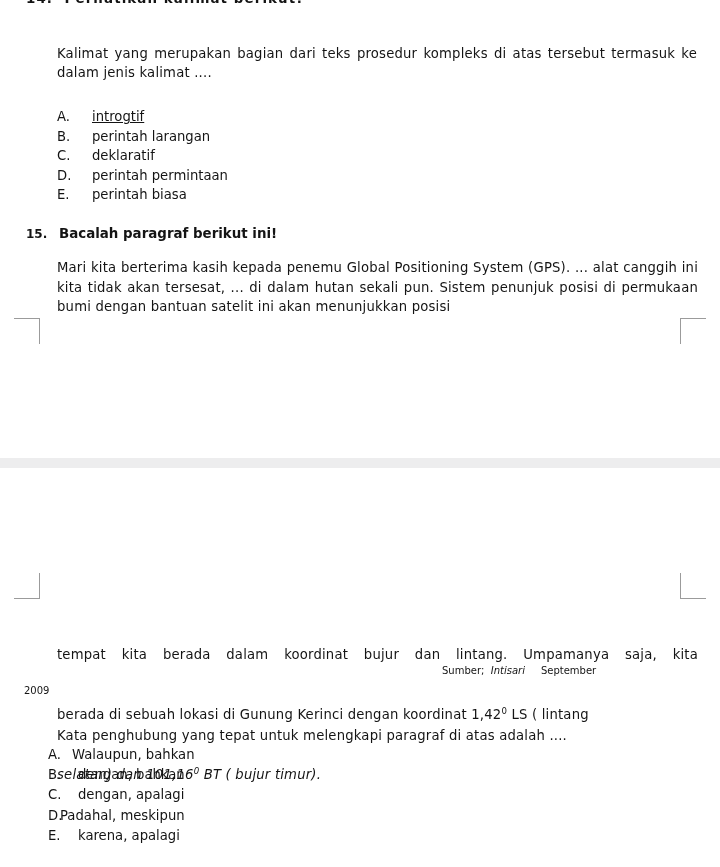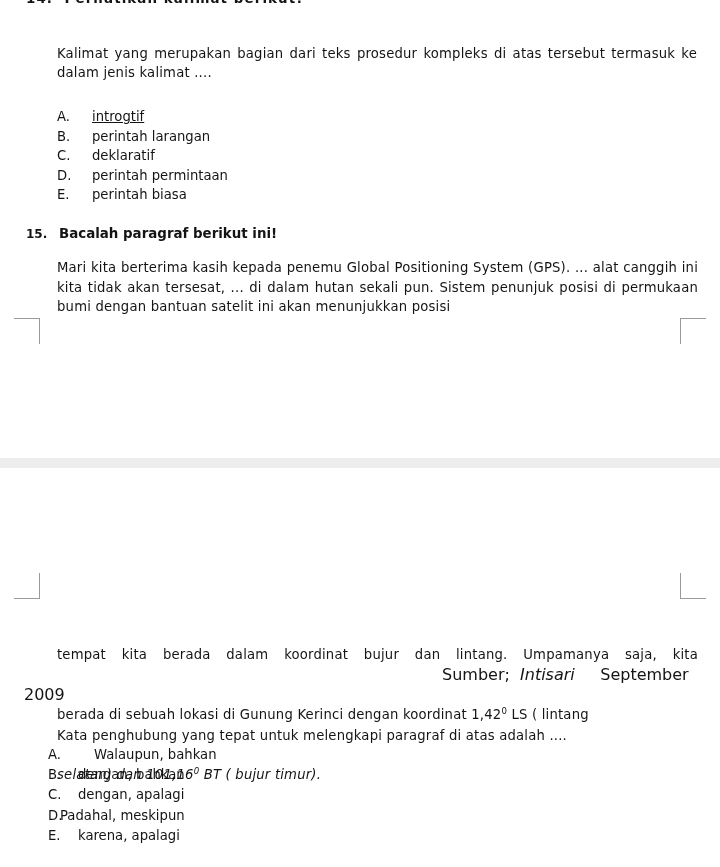--- a/index.html
+++ b/index.html
@@ -117,21 +117,21 @@
   #page-divider {
     position: absolute;
     left: 0;
     width: 720px;
     background: #ededee;
   }
 
   
   .src-line {
     position: absolute;
-    font-size: 16px;
+    font-size: 10px;
     color: #141414;
     white-space: pre;
   }
   sup.deg {
     font-size: 8.6px;
     vertical-align: super;
     line-height: 0;
   }
 </style>
 </head>
@@ -201,21 +201,21 @@
   </div>
 
   <div class="src-line" style="left:442px; top:665px;"><span>Sumber;</span><span>&nbsp;&nbsp;</span><span class="italic">Intisari</span><span>&nbsp;&nbsp;&nbsp;&nbsp;&nbsp;</span><span>September</span></div>
   <div class="src-line" style="left:24px; top:685px;">2009</div>
 
   <div class="blk body-text" style="left:57px; top:726px; width:660px; white-space:nowrap;">Kata  penghubung yang tepat untuk melengkapi paragraf di atas adalah ....</div>
 
   <div class="options" style="left:48px; top:745px; line-height:20.2px;">
     <div class="opt-row" style="height:20.2px;">
       <span class="opt-letter">A.</span>
-      <span class="opt-text" style="left:46px;">Walaupun, bahkan</span>
+      <span class="opt-text" style="left:24px;">Walaupun, bahkan</span>
     </div>
     <div class="opt-row" style="height:20.2px;">
       <span class="opt-letter">B.</span>
       <span class="opt-text" style="left:30px;">dengan, bahkan</span>
     </div>
     <div class="opt-row" style="height:20.2px;">
       <span class="opt-letter">C.</span>
       <span class="opt-text" style="left:30px;">dengan, apalagi</span>
     </div>
     <div class="opt-row" style="height:20.2px;">

